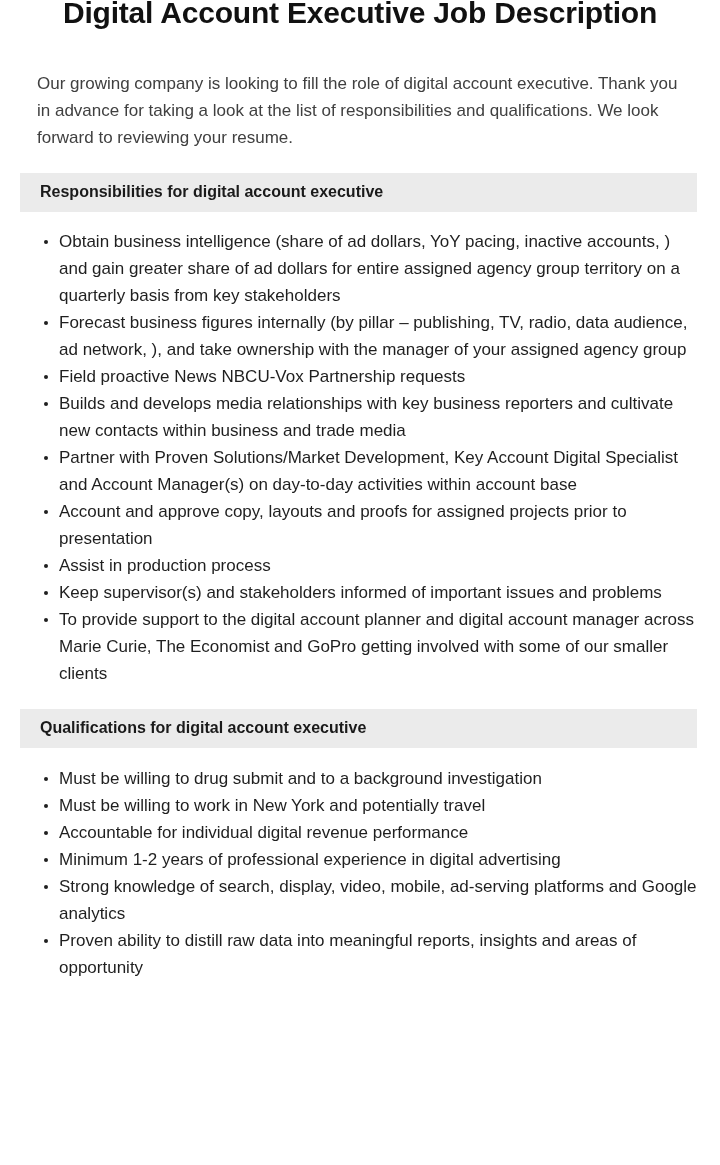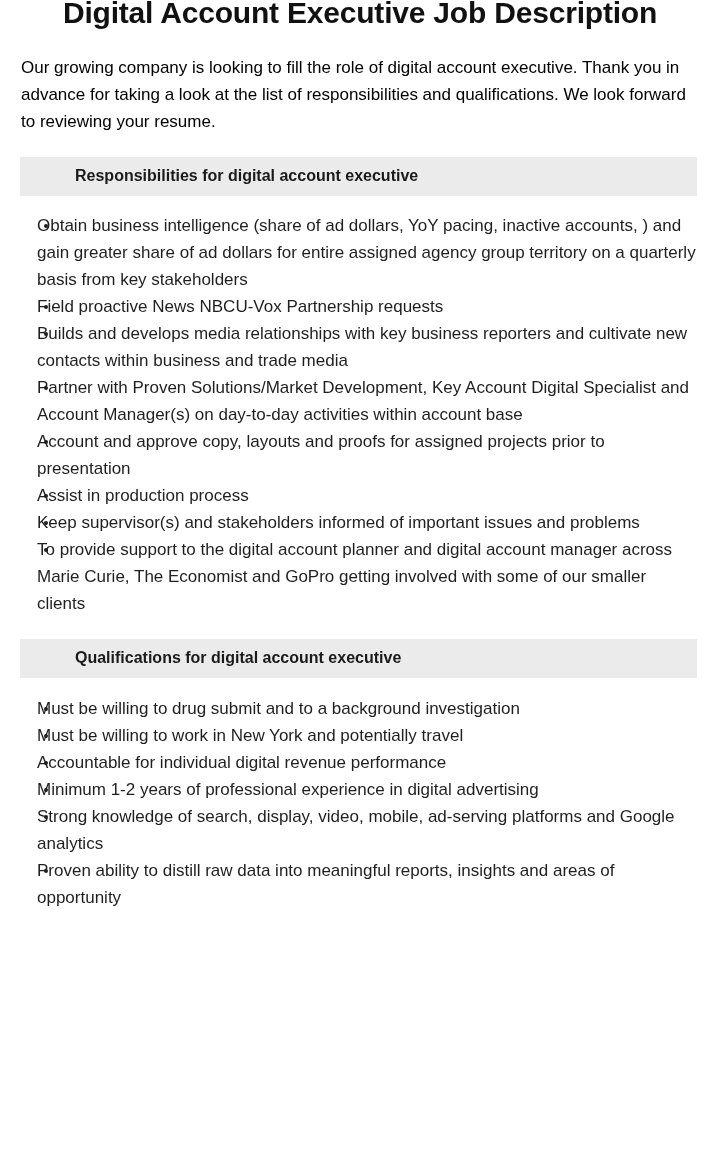--- a/index.html
+++ b/index.html
@@ -30,54 +30,53 @@
     line-height: 34px;
     letter-spacing: -0.2px;
     text-align: center;
     color: #111111;
     position: relative;
     top: -4px;
   }
 
   
   .intro {
-    margin: 0;
+    margin: 16px;
     padding: 20px 23px 0 21px;
     font-size: 17px;
     line-height: 27px;
-    color: #000000;
+    color: #404040;
   }
 
   
   .section {
     margin-top: 22px;
   }
   .section-header {
     margin: 0 23px 0 20px;
     background: #ebebeb;
     padding: 9px 20px 10px 20px;
     box-sizing: border-box;
   }
   .section-header-text {
     font-size: 16px;
     font-weight: bold;
     line-height: 20px;
     color: #1a1a1a;
-    margin-left: 35px;
   }
 
   
   ul.bullets {
     list-style: none;
     margin: 0;
     padding: 16px 23px 0 0;
   }
   ul.bullets li {
     position: relative;
-    padding-left: 37px;
+    padding-left: 59px;
     padding-right: 0;
     margin: 0 0 0 0;
     font-size: 17px;
     line-height: 27px;
     color: #1f1f1f;
   }
   ul.bullets li::before {
     content: "";
     position: absolute;
     left: 44px;
@@ -100,20 +99,21 @@
   <h1 class="doc-title">Digital Account Executive Job Description</h1>
 
   <p class="intro">Our growing company is looking to fill the role of digital account executive. Thank you in advance for taking a look at the list of responsibilities and qualifications. We look forward to reviewing your resume.</p>
 
   <div class="section responsibilities">
     <div class="section-header">
       <span class="section-header-text">Responsibilities for digital account executive</span>
     </div>
     <ul class="bullets">
       <li>Obtain business intelligence (share of ad dollars, YoY pacing, inactive accounts, ) and gain greater share of ad dollars for entire assigned agency group territory on a quarterly basis from key stakeholders</li>
+      <li>Forecast business figures internally (by pillar – publishing, TV, radio, data audience, ad network, ), and take ownership with the manager of your assigned agency group</li>
       <li>Field proactive News NBCU-Vox Partnership requests</li>
       <li>Builds and develops media relationships with key business reporters and cultivate new contacts within business and trade media</li>
       <li>Partner with Proven Solutions/Market Development, Key Account Digital Specialist and Account Manager(s) on day-to-day activities within account base</li>
       <li>Account and approve copy, layouts and proofs for assigned projects prior to presentation</li>
       <li>Assist in production process</li>
       <li>Keep supervisor(s) and stakeholders informed of important issues and problems</li>
       <li>To provide support to the digital account planner and digital account manager across Marie Curie, The Economist and GoPro getting involved with some of our smaller clients</li>
     </ul>
   </div>
 

